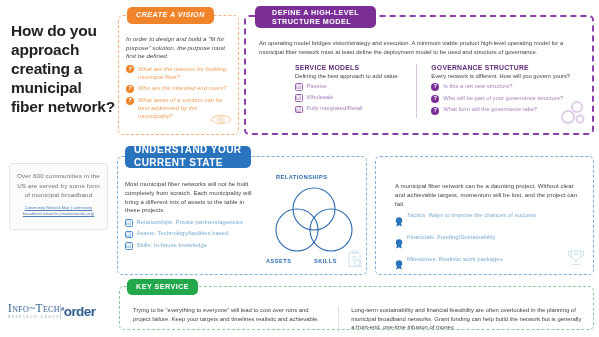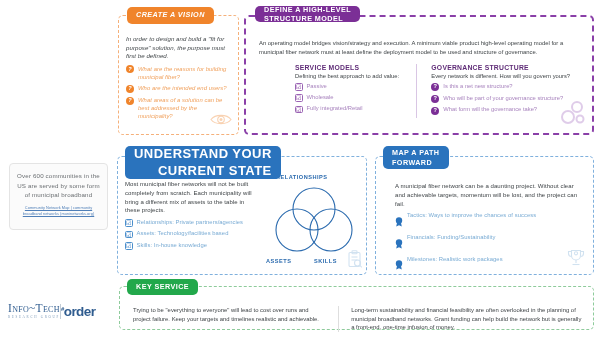--- a/index.html
+++ b/index.html
@@ -81,21 +81,21 @@
   #vision .qmark { background: #f0842b; }
   #vision .btext { color: #f0a05c; font-size: 5.9px; line-height: 1.36; }
   .eye-icon { position: absolute; right: 6px; bottom: 4px; opacity: 0.5; }
 
   
   #opmodel {
     left: 244px; top: 15px; width: 350px; height: 120px;
     border: 2.6px dashed #8a3fa8;
   }
   #opmodel .tab {
-    left: 9px; top: -11px; height: 16px; padding: 0 9px;
+    left: 9px; top: -11px; height: 22px; padding: 0 17px;
     background: #7b2f96; font-size: 7.2px; align-items: center;
   }
   #opmodel .intro {
     font-size: 5.9px; line-height: 1.45; color: #3f4447;
     padding: 16px 6px 0 6px;
   }
   .op-cols { display: flex; margin-top: 8px; padding: 0 4px; }
   .op-col { position: relative; }
   .op-col.left { width: 162px; padding-left: 38px; }
   .op-col.right { width: 168px; padding-left: 14px; border-left: 1px solid #d9c6e4; }
@@ -106,22 +106,22 @@
   #opmodel .qmark { background: #7b2f96; }
   #opmodel .q-text { color: #a782bd; font-size: 5.8px; }
   .gears-icon { position: absolute; right: 5px; bottom: 3px; opacity: 0.45; }
 
   
   #current {
     left: 117px; top: 156px; width: 250px; height: 119px;
     border: 1.3px dashed #7fb0dd;
   }
   #current .tab {
-    left: 7px; top: -11px; height: 33px; padding: 0 9px;
-    background: #2a73bd; font-size: 13px; text-align: right;
+    left: 7px; top: -11px; height: 22px; padding: 0 9px;
+    background: #2a73bd; font-size: 10px;
   }
   #current .body-text { font-size: 6.05px; line-height: 1.45; width: 133px; padding-top: 17px; }
   #current .cbox { border: 1.1px solid #4a8fcc; color: #2a73bd; }
   #current .btext { color: #79abd4; font-size: 5.85px; }
   .venn-wrap { position: absolute; right: 8px; top: 17px; width: 96px; height: 92px; }
   .venn-label {
     position: absolute; font-size: 5.6px; font-weight: 700;
     color: #2a6aae; letter-spacing: 0.5px;
   }
   .clip-icon { position: absolute; right: 3px; bottom: 2px; opacity: 0.4; }
@@ -153,20 +153,21 @@
   .ins-cols { display: flex; padding-top: 13px; }
   .ins-col { font-size: 5.9px; line-height: 1.46; color: #3f4447; }
   .ins-col.a { width: 205px; padding-left: 6px; }
   .ins-col.b { width: 255px; padding-left: 12px; border-left: 1px solid #dedede; margin-left: 12px; }
 </style>
 </head>
 <body>
 
 <div class="canvas">
 
+  <div class="title">How do you approach creating a municipal fiber network?</div>
 
   <div class="statbox">
     <div class="stat-text">Over 600 communities in the US are served by some form of municipal broadband</div>
     <a class="stat-link" href="#">Community Network Map | community broadband networks (muninetworks.org)</a>
   </div>
 
   <div class="logos">
     <div class="logo-it">
       <div class="l1">Info~Tech</div>
       <div class="l2">RESEARCH GROUP</div>
@@ -313,26 +314,20 @@
             <line x1="4.5" y1="10" x2="10.5" y2="10"></line>
             <circle cx="10.5" cy="13" r="3"></circle>
             <line x1="12.6" y1="15.2" x2="14.8" y2="17.4"></line>
           </g>
         </svg>
       </span>
     </div>
   </div>
 
   <div class="panel" id="mappath">
-    <div class="tab">
-      <div>
-        <div>MAP A PATH</div>
-        <div>FORWARD</div>
-      </div>
-    </div>
     <div class="panel-body">
       <div class="body-text">A municipal fiber network can be a daunting project. Without clear and achievable targets, momentum will be lost, and the project can fail.</div>
       <div class="bullets">
         <div class="bullet">
           <span class="bicon ribbon-icon">
             <svg width="8" height="10" viewBox="0 0 8 10">
                 <circle cx="4" cy="3.4" r="3.2" fill="#2a73bd"></circle>
                 <path d="M2 6 L1.2 9.6 L4 8.2 L6.8 9.6 L6 6 Z" fill="#2a73bd"></path>
               </svg>
           </span>

